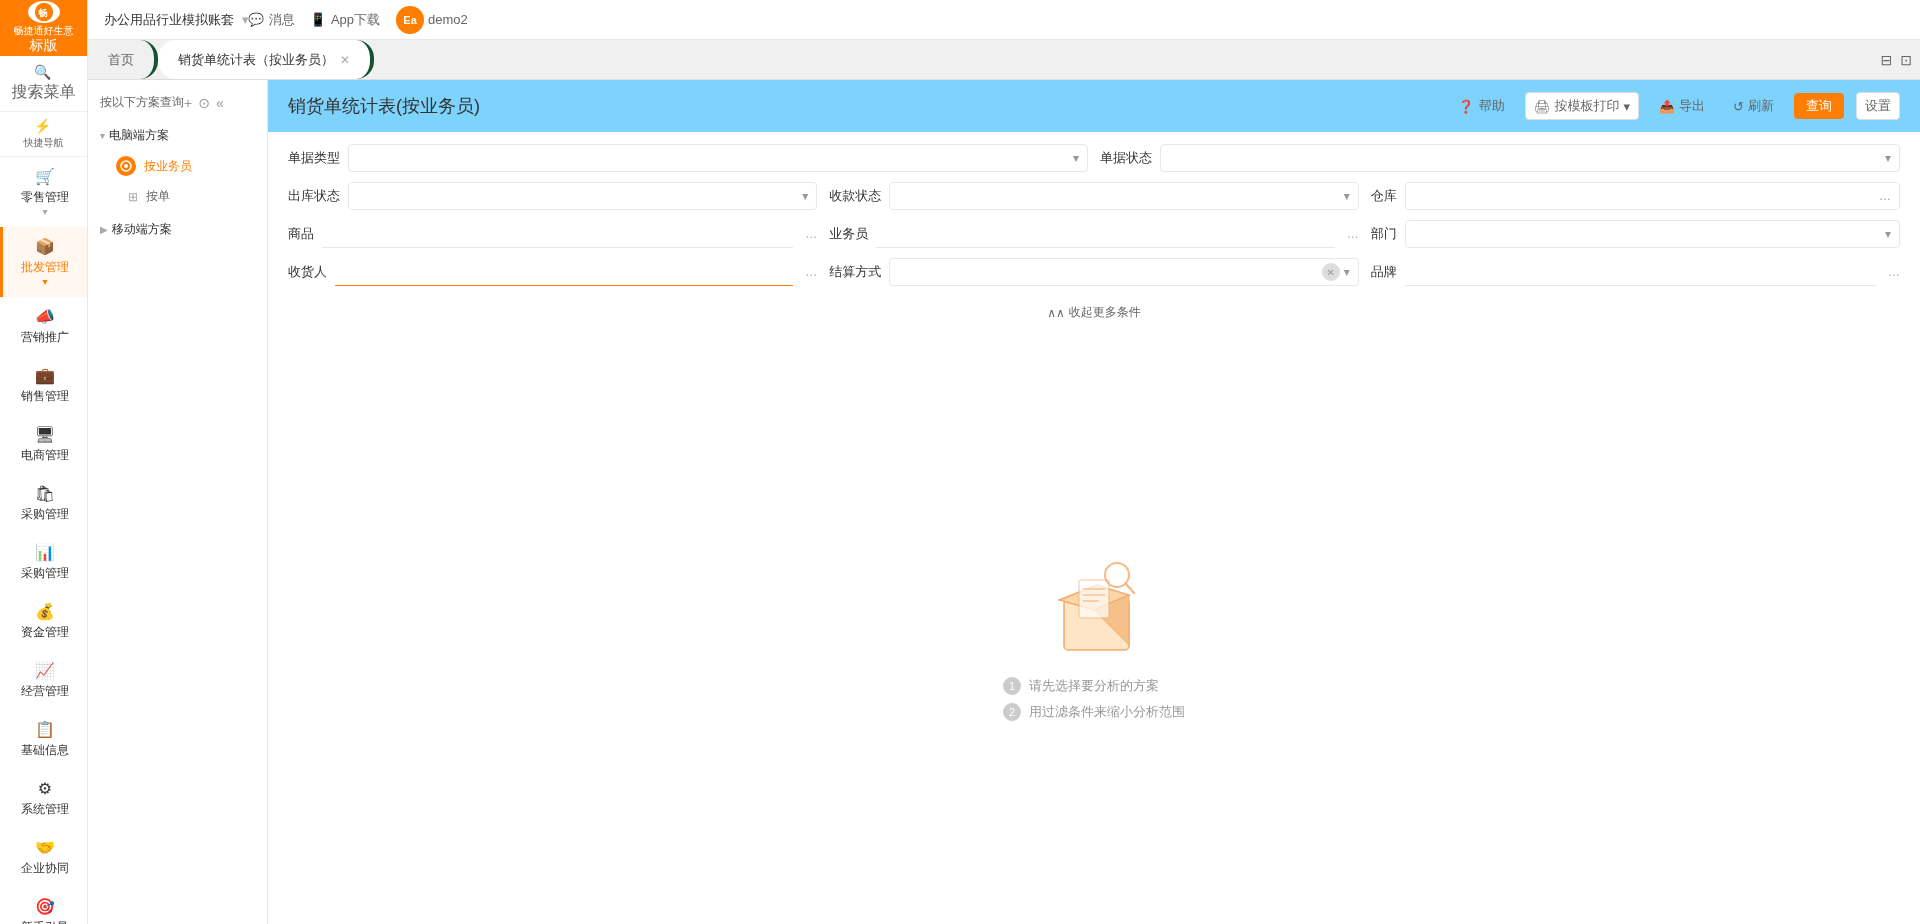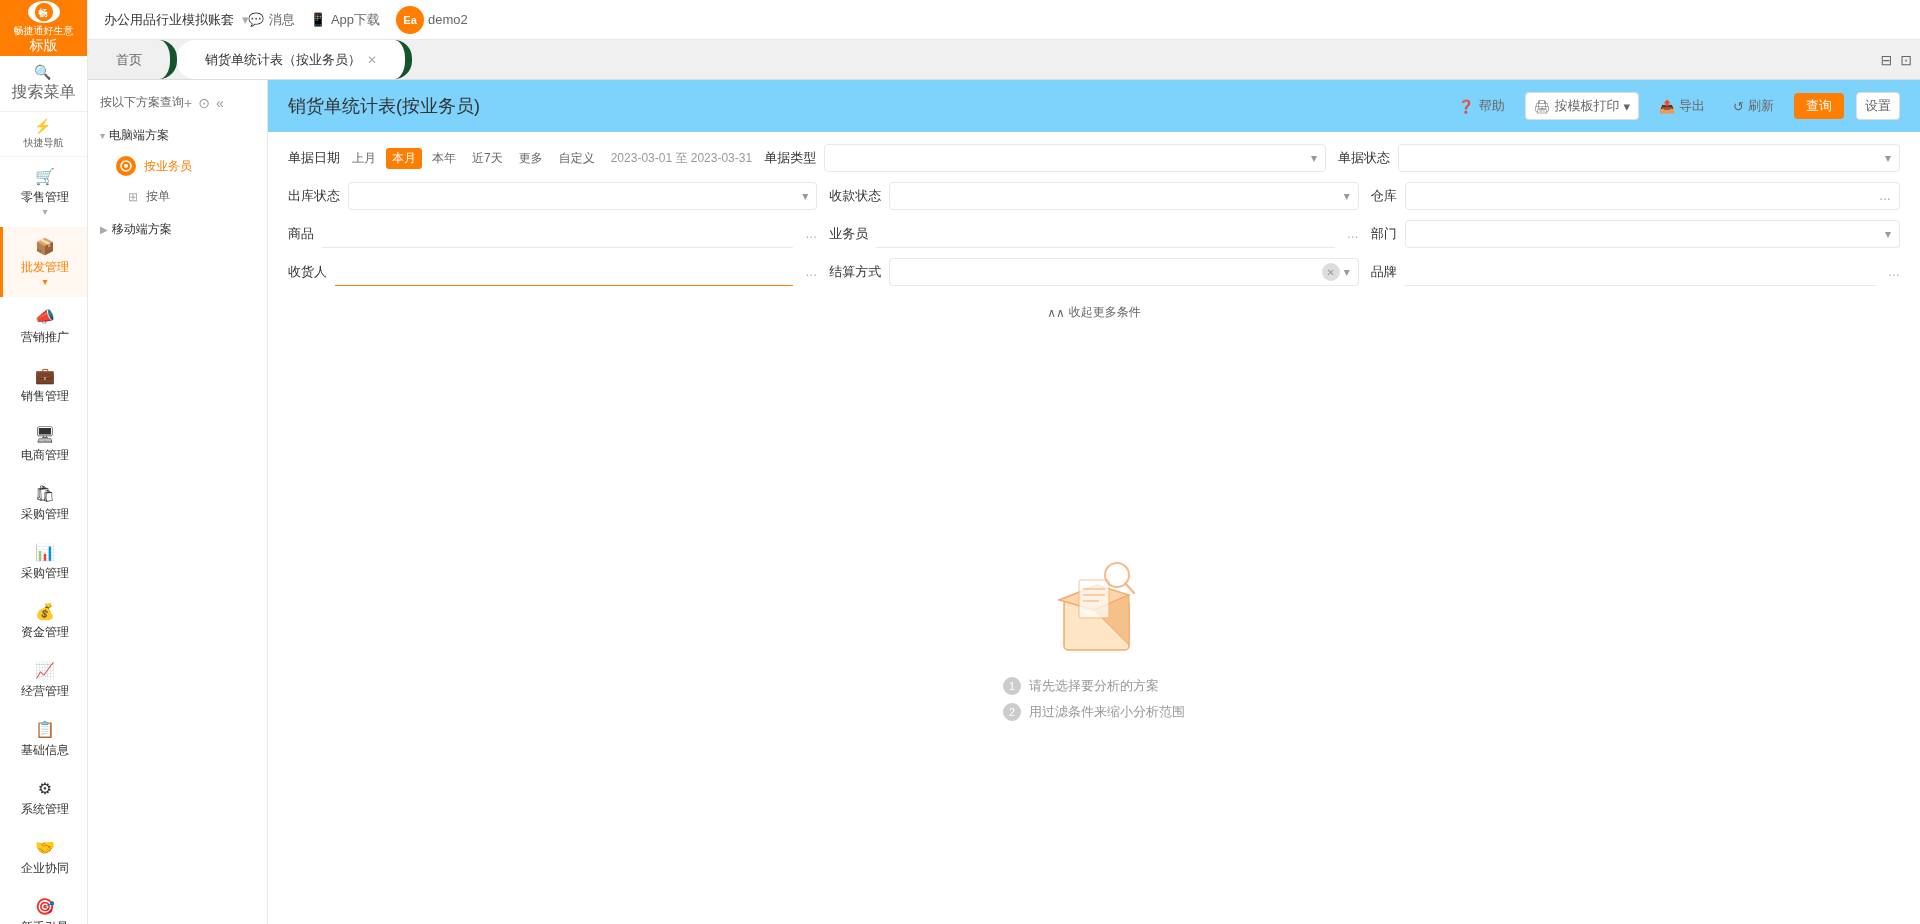--- a/index.html
+++ b/index.html
@@ -23,21 +23,21 @@
     .topbar { height: 40px; background: #fff; border-bottom: 1px solid #e8e8e8; display: flex; align-items: center; padding: 0 16px; flex-shrink: 0; }
     .topbar-left { display: flex; align-items: center; gap: 8px; }
     .topbar-title { font-size: 13px; color: #333; }
     .topbar-arrow { color: #aaa; cursor: pointer; }
     .topbar-right { display: flex; align-items: center; gap: 16px; color: #666; font-size: 13px; }
     .topbar-right-item { display: flex; align-items: center; gap: 4px; cursor: pointer; }
     .avatar { width: 28px; height: 28px; border-radius: 50%; background: #ff7d00; display: flex; align-items: center; justify-content: center; color: #fff; font-size: 12px; overflow: hidden; }
 
     
     .tabbar { height: 40px; background: #f0f0f0; display: flex; align-items: stretch; flex-shrink: 0; border-bottom: 1px solid #ddd; }
-    .tab { display: flex; align-items: center; padding: 0 28px; cursor: pointer; font-size: 13px; color: #666; border-right: 7px solid #14532d; background: #f0f0f0; gap: 6px; border-radius: 18px; }
+    .tab { display: flex; align-items: center; padding: 0 20px; cursor: pointer; font-size: 13px; color: #666; border-right: 4px solid #14532d; background: #f0f0f0; gap: 6px; border-radius: 18px; }
     .tab.active { background: #fff; color: #333; font-weight: 500; }
     .tab-close { color: #aaa; font-size: 12px; cursor: pointer; display: flex; align-items: center; }
     .tabbar-actions { margin-left: auto; display: flex; align-items: center; padding: 0 8px; gap: 8px; }
     .tabbar-actions span { cursor: pointer; color: #666; font-size: 14px; }
 
     
     .content { flex: 1; display: flex; overflow: hidden; }
 
     
     .left-panel { width: 180px; background: #fff; border-right: 1px solid #e8e8e8; flex-shrink: 0; padding: 8px 0; overflow-y: auto; }
@@ -270,32 +270,20 @@
             <button class="page-action-btn secondary" style="cursor:pointer;">
               <span>设置</span>
             </button>
           </div>
         </div>
       </div>
 
       <div class="filter-area">
 
         <div class="filter-row">
-          <div class="filter-item" style="flex:none;gap:6px;align-items:center;">
-            <span class="filter-label">单据日期</span>
-            <div class="filter-date-group">
-              <span class="date-btn">上月</span>
-              <span class="date-btn active">本月</span>
-              <span class="date-btn">本年</span>
-              <span class="date-btn">近7天</span>
-              <span class="date-btn">更多</span>
-              <span class="date-btn">自定义</span>
-            </div>
-            <span class="date-range">2023-03-01 至 2023-03-31</span>
-          </div>
           <div class="filter-item">
             <span class="filter-label">单据类型</span>
             <div class="filter-select">
               <span style="color:#ccc;"></span>
               <span>▾</span>
             </div>
           </div>
           <div class="filter-item">
             <span class="filter-label">单据状态</span>
             <div class="filter-select">

